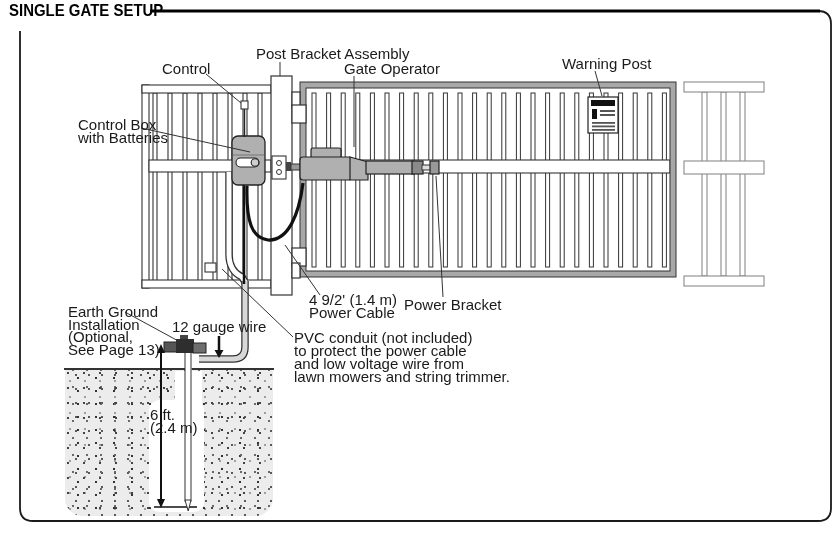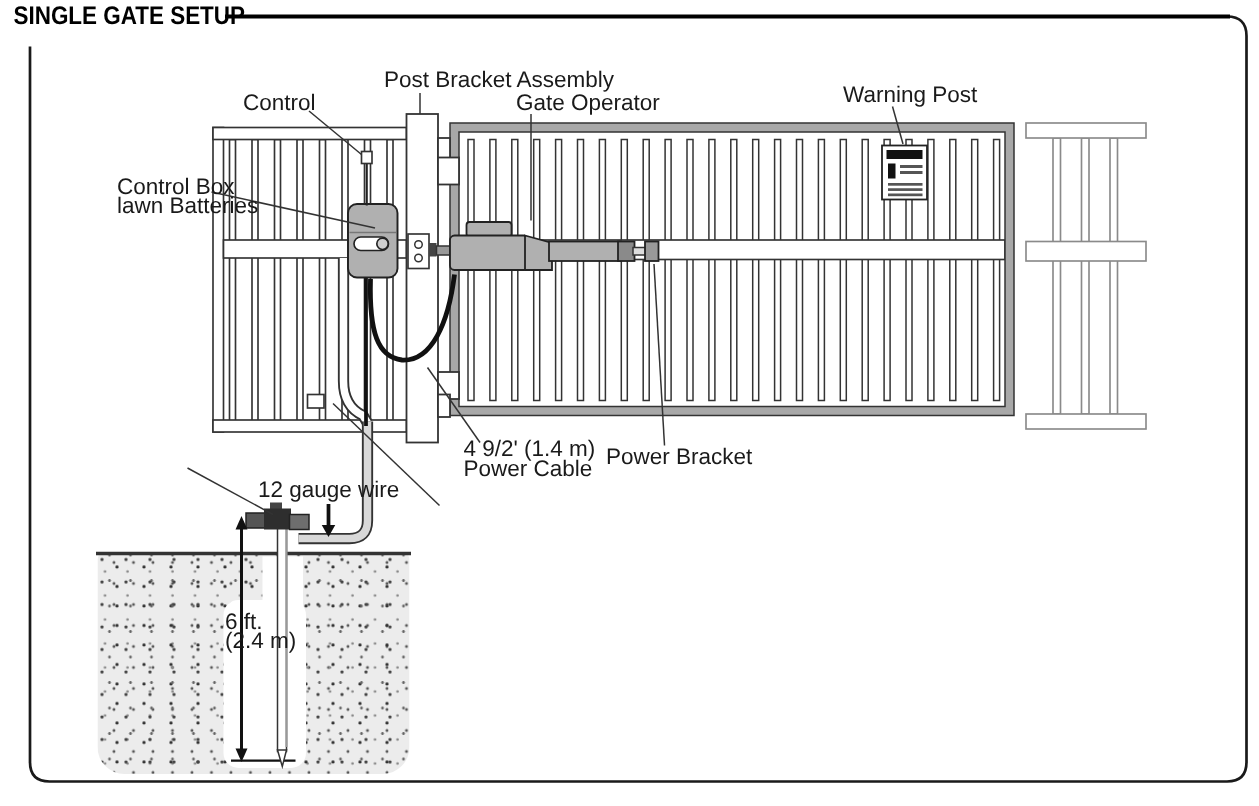--- a/index.html
+++ b/index.html
@@ -200,22 +200,30 @@
       <line x1="125" y1="312" x2="182" y2="343"></line>
     </g>
   </svg>
 
   <div class="labels">
     <div class="lbl" style="left:256px;top:48px">Post Bracket Assembly</div>
     <div class="lbl" style="left:162px;top:63px">Control</div>
     <div class="lbl" style="left:344px;top:63px">Gate Operator</div>
     <div class="lbl" style="left:562px;top:58px">Warning Post</div>
     <div class="lbl" style="left:78px;top:119px">Control Box
-lawn Batteries</div>
+with Batteries</div>
     <div class="lbl" style="left:309px;top:294px">4 9/2' (1.4 m)
 Power Cable</div>
     <div class="lbl" style="left:404px;top:299px">Power Bracket</div>
+    <div class="lbl" style="left:294px;top:331px;line-height:13px">PVC conduit (not included)
+to protect the power cable
+and low voltage wire from
+lawn mowers and string trimmer.</div>
+    <div class="lbl" style="left:68px;top:306px">Earth Ground
+Installation
+(Optional,
+See Page 13)</div>
     <div class="lbl" style="left:172px;top:321px">12 gauge wire</div>
     <div class="lbl" style="left:150px;top:409px">6 ft.
 (2.4 m)</div>
   </div>
 
 </div>
 
 </body></html>

